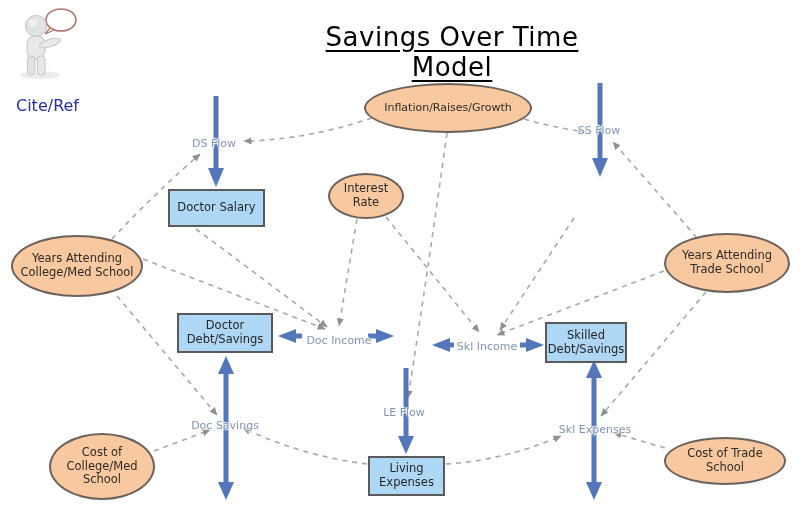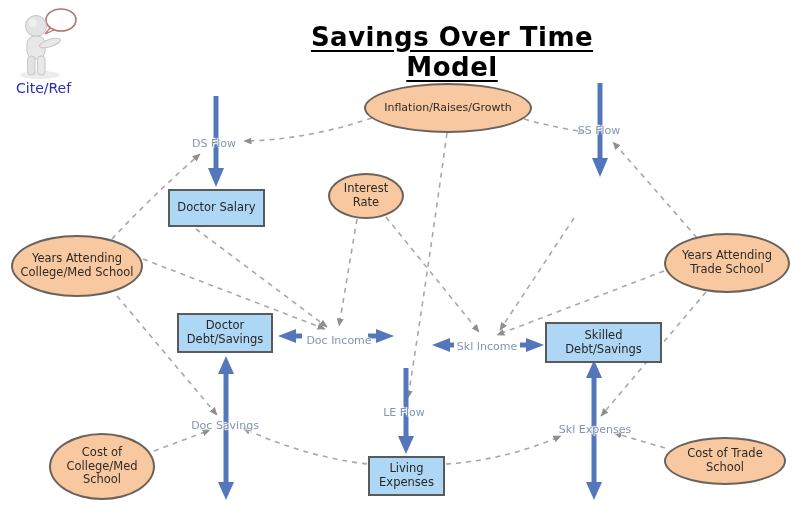--- a/index.html
+++ b/index.html
@@ -7,21 +7,21 @@
     position:relative; width:800px; height:520px; overflow:hidden;
     background:#ffffff;
     font-family:"DejaVu Sans","Liberation Sans",sans-serif;
   }
   #links-layer{position:absolute;left:0;top:0;width:800px;height:520px;}
   .link{fill:none;stroke:var(--c-link,#a8a8a8);stroke-width:1.6;stroke-dasharray:5 5;}
   .flow-shaft{stroke:var(--c-flow_arrow,#5476bb);stroke-width:5;fill:none;}
   .flow-head{fill:var(--c-flow_arrow,#5476bb);}
   .page-title{
     position:absolute; left:287px; top:22px; width:330px; text-align:center;
-    font-size:26px; font-weight:bold; color:var(--c-title,#000);
+    font-size:26px; font-weight:normal; color:var(--c-title,#000);
     text-decoration:underline; text-underline-offset:4px; letter-spacing:0.5px;
   }
   .node{
     position:absolute; display:flex; align-items:center; justify-content:center;
     text-align:center; white-space:pre-line; line-height:1.18;
     font-size:11.5px; color:#2e2a26; box-sizing:border-box; cursor:default;
   }
   .ellipse-node{
     background:var(--c-variable_fill,#f8c9a0);
     border:2px solid var(--c-variable_border,#6b635b);
@@ -31,21 +31,21 @@
     background:var(--c-stock_fill,#aed7f5);
     border:2px solid var(--c-stock_border,#5a5a5a);
     color:#262626;
   }
   .flow-label{
     position:absolute; transform:translate(-50%,-50%);
     color:var(--c-flow_label,#8095b3); font-size:11px; white-space:nowrap;
     text-shadow:0 0 2px #fff,0 0 2px #fff,1px 1px 1px #fff,-1px -1px 1px #fff;
   }
   .cite-ref{
-    position:absolute; left:16px; top:80px; font-size:14px;
+    position:absolute; left:16px; top:96px; font-size:16px;
     color:var(--c-cite_ref,#2b2bb4); cursor:pointer;
   }
   .person{position:absolute; left:12px; top:6px;}
 </style>
 </head>
 <body>
 
 <div id="canvas">
 
   <svg id="links-layer" viewBox="0 0 800 520" xmlns="http://www.w3.org/2000/svg">
@@ -141,21 +141,21 @@
 Trade School</div>
   <div class="node ellipse-node" style="left:49px;top:433px;width:106px;height:67px;">Cost of
 College/Med
 School</div>
   <div class="node ellipse-node" style="left:664px;top:437px;width:122px;height:48px;">Cost of Trade
 School</div>
 
   <div class="node stock-node" style="left:168px;top:189px;width:97px;height:38px;">Doctor Salary</div>
   <div class="node stock-node" style="left:177px;top:313px;width:96px;height:40px;">Doctor
 Debt/Savings</div>
-  <div class="node stock-node" style="left:545px;top:322px;width:117px;height:41px;">Skilled
+  <div class="node stock-node" style="left:545px;top:322px;width:82px;height:41px;">Skilled
 Debt/Savings</div>
   <div class="node stock-node" style="left:368px;top:456px;width:77px;height:40px;">Living
 Expenses</div>
 
   <div class="flow-label" style="left:214px;top:143px;">DS Flow</div>
   <div class="flow-label" style="left:599px;top:130px;">SS Flow</div>
   <div class="flow-label" style="left:404px;top:412px;">LE Flow</div>
   <div class="flow-label" style="left:333px;top:340px;padding-left:12px;">Doc Income</div>
   <div class="flow-label" style="left:487px;top:346px;">Skl Income</div>
   <div class="flow-label" style="left:225px;top:425px;">Doc Savings</div>

